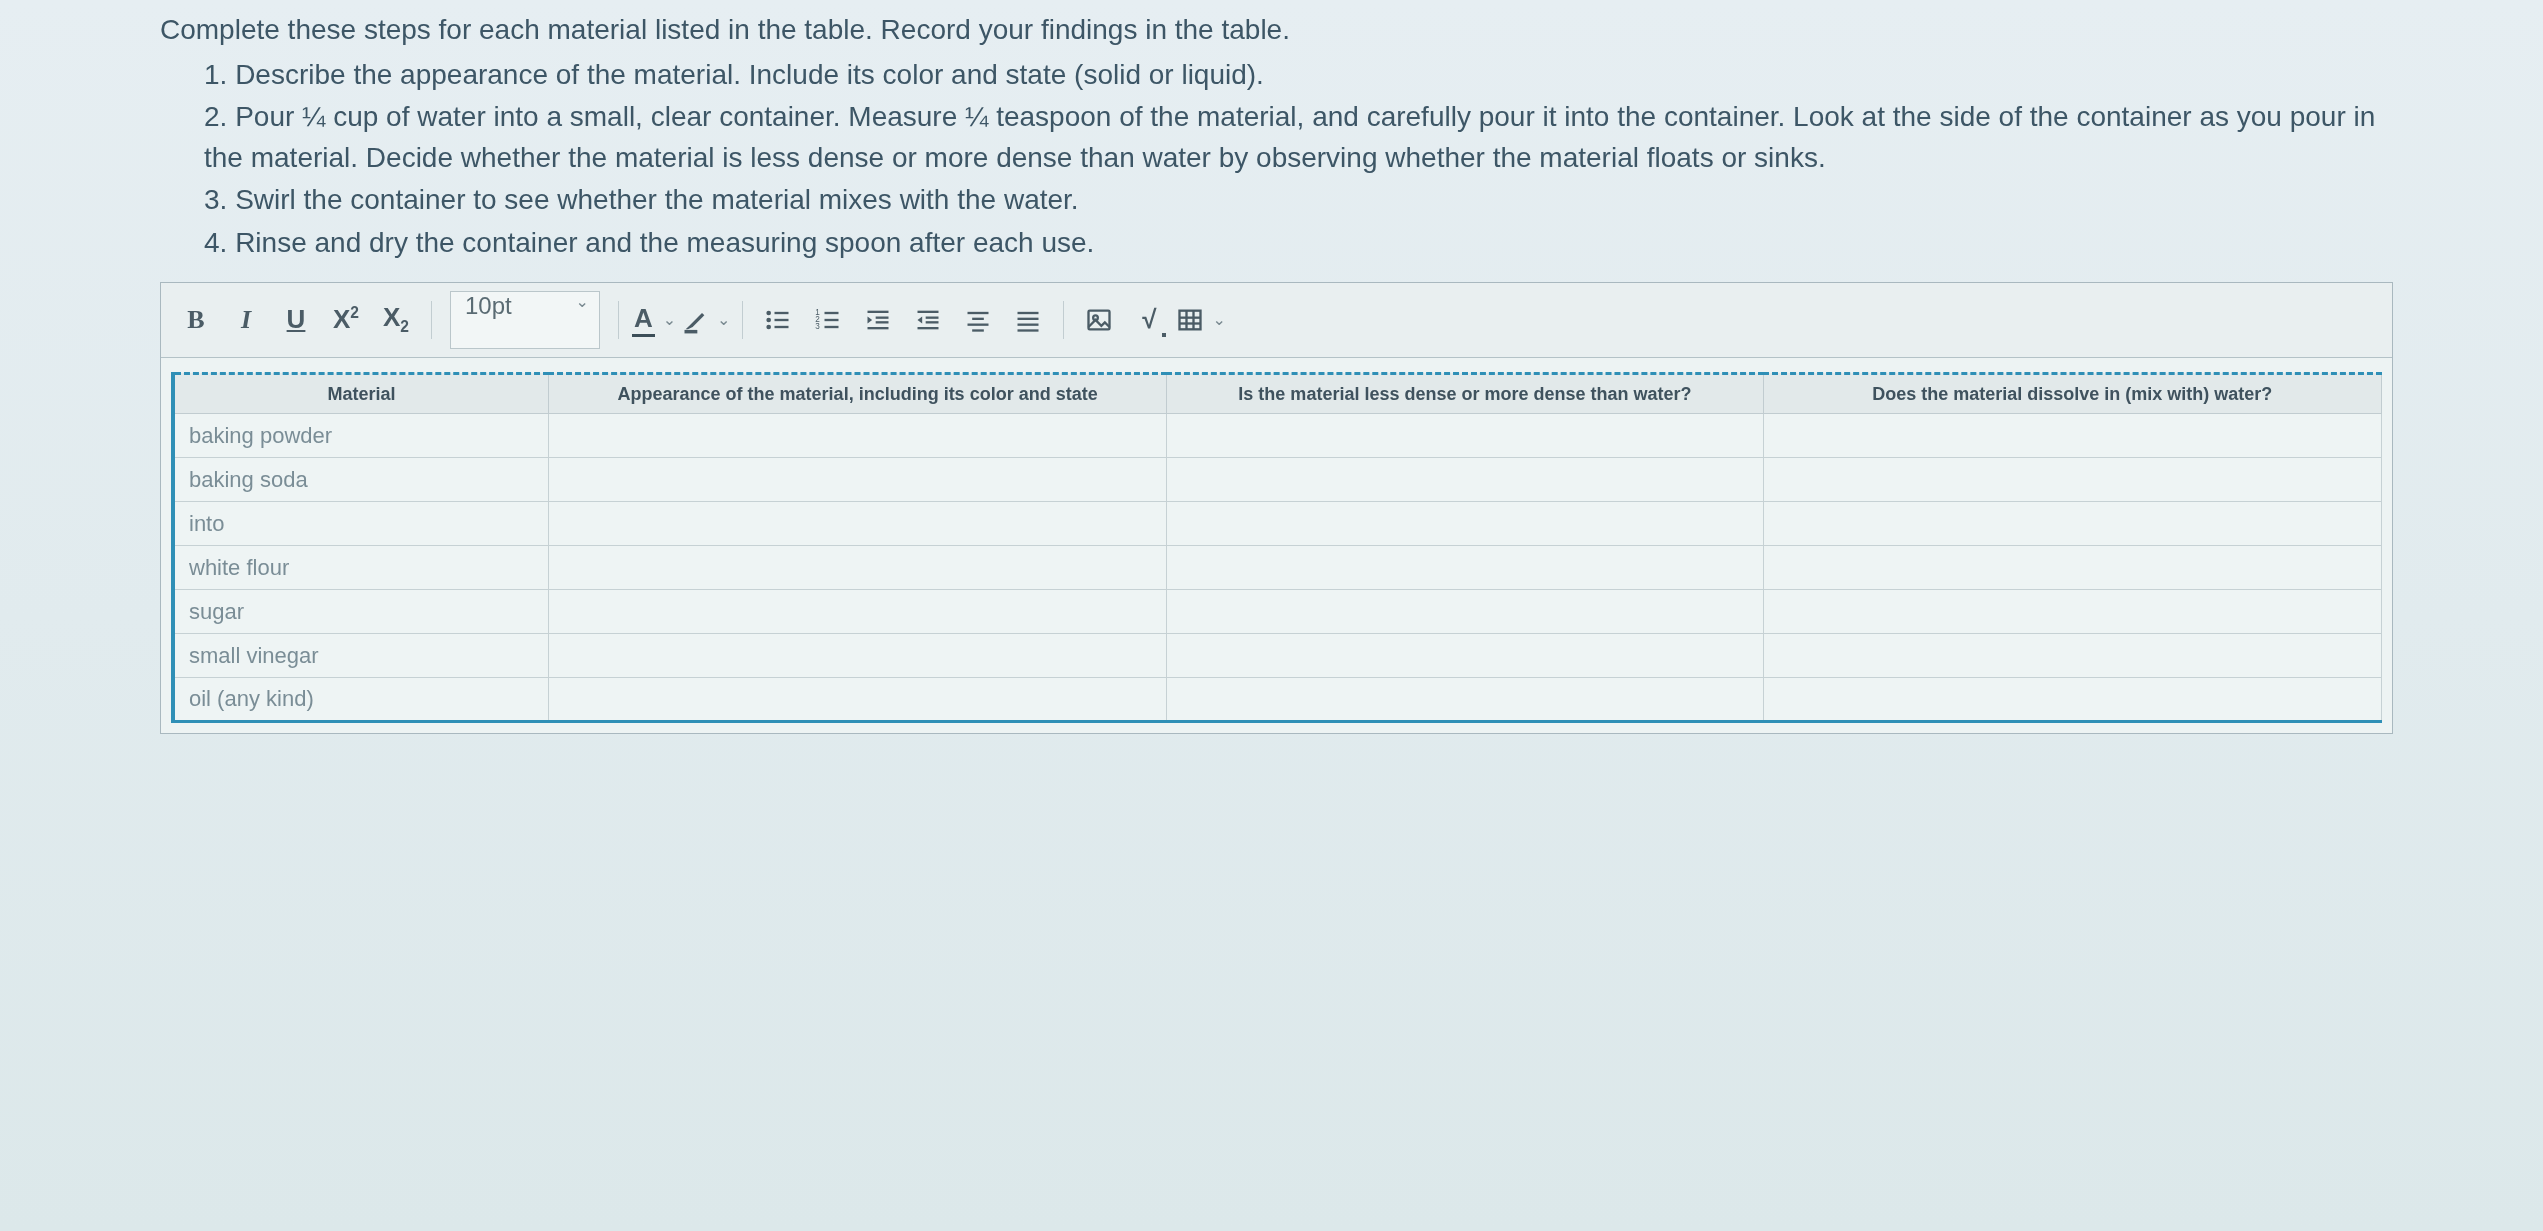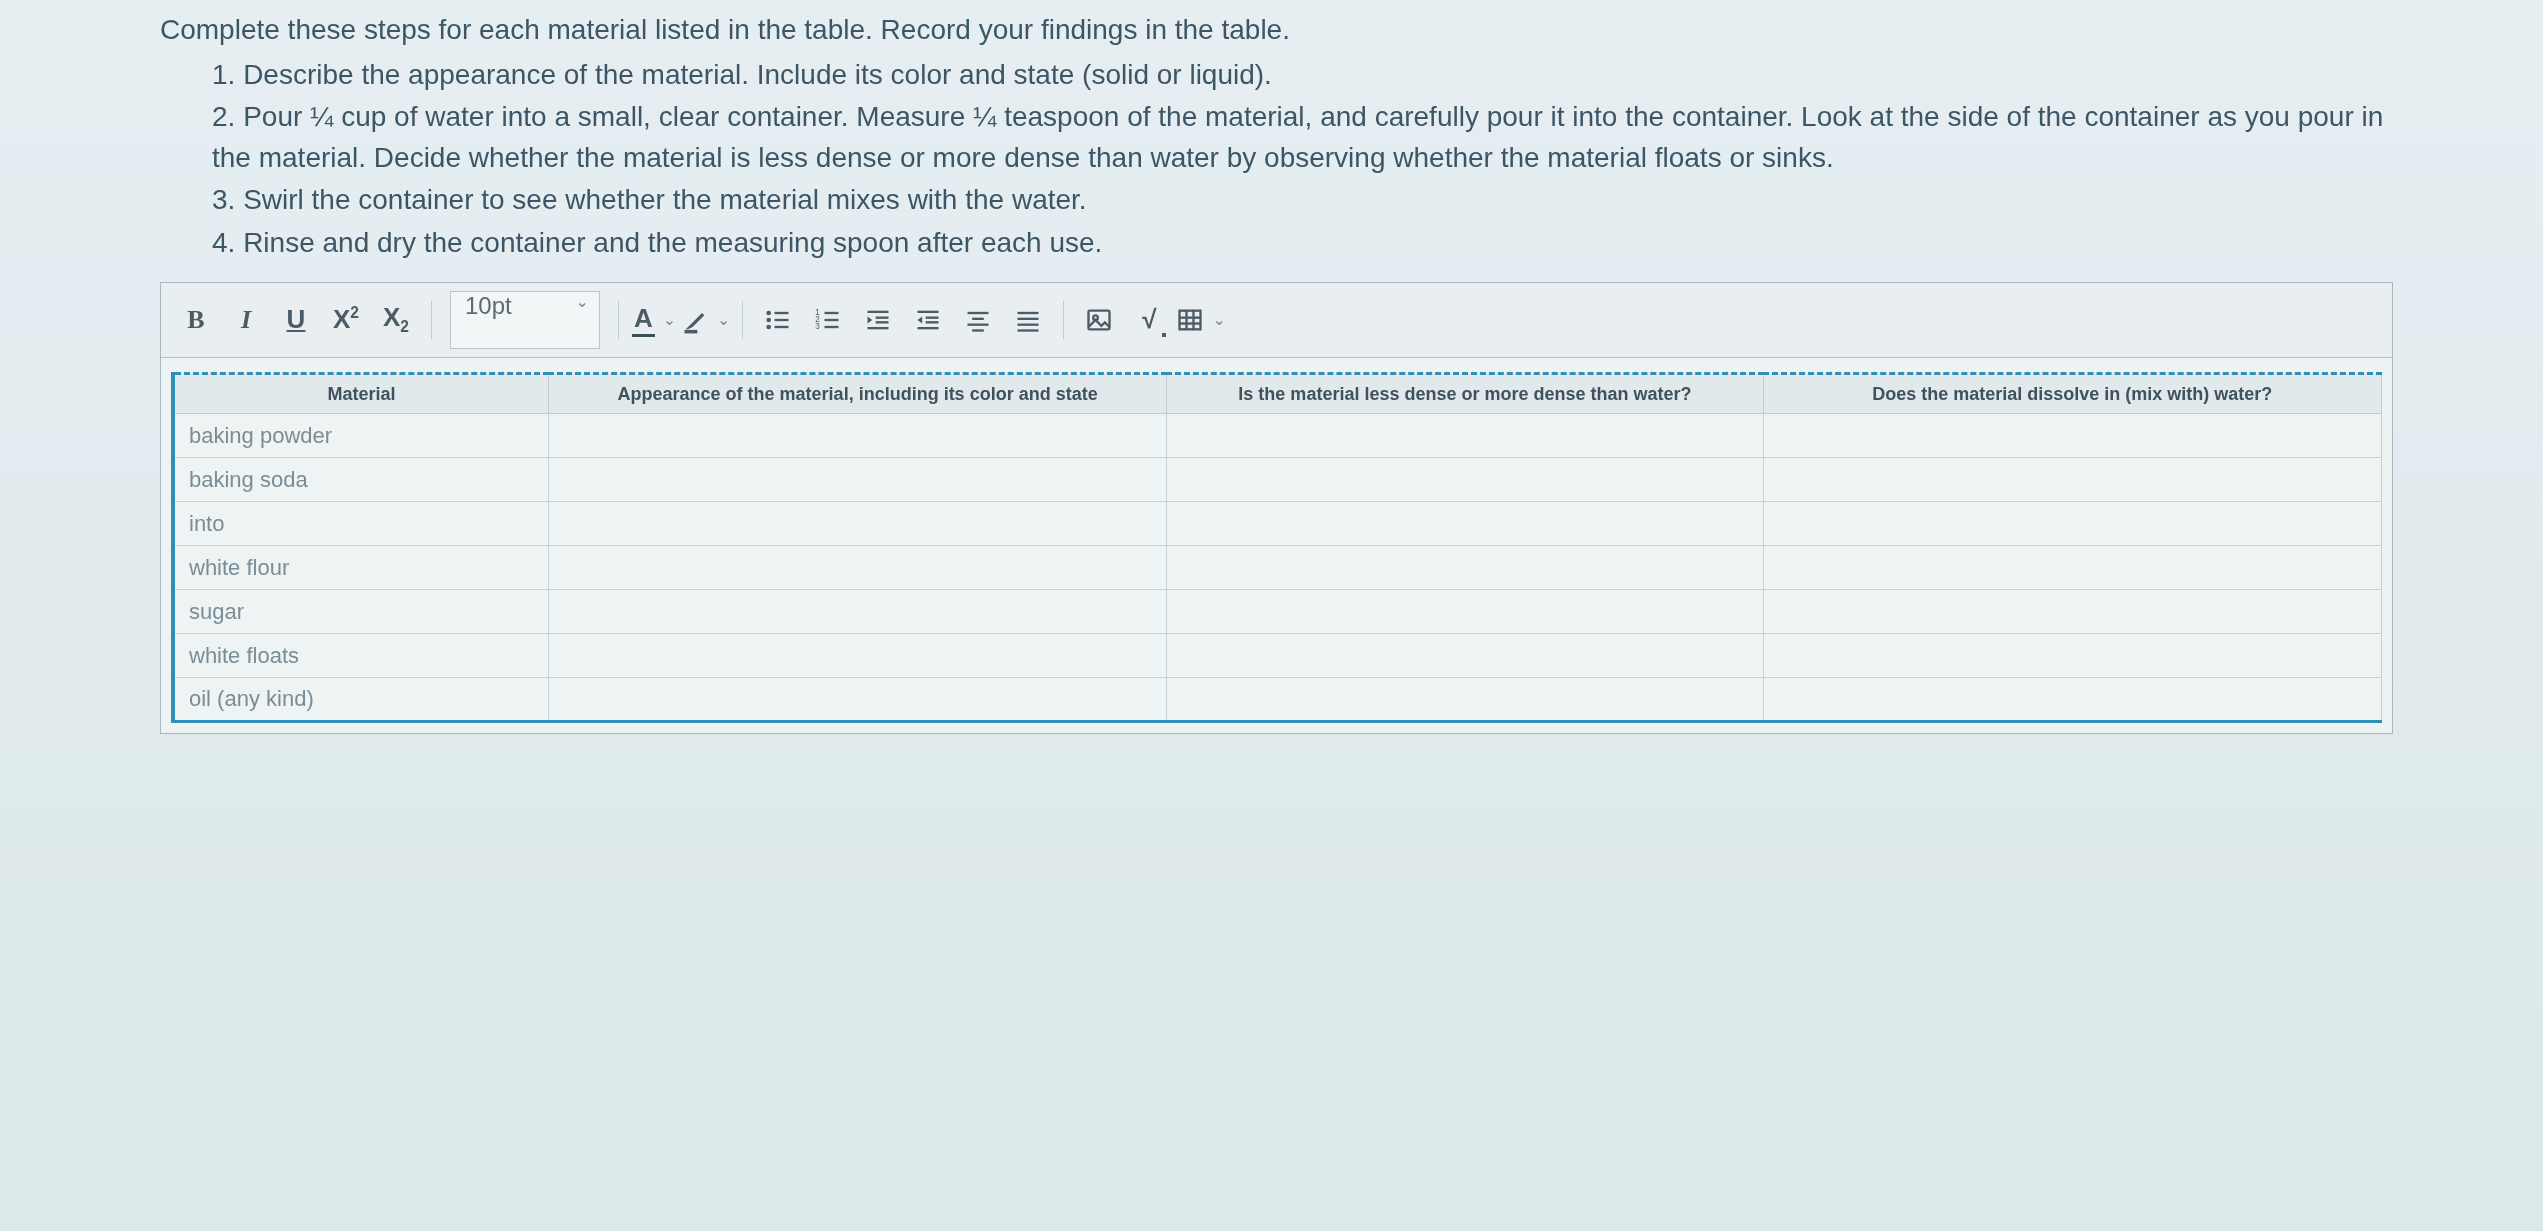--- a/index.html
+++ b/index.html
@@ -24,21 +24,20 @@
     margin-bottom: 18px;
   }
   .intro {
     margin-bottom: 4px;
   }
   .steps {
     padding-left: 44px;
   }
   .step {
     margin-bottom: 2px;
-    margin-left: 8px;
   }
   .editor-wrap {
     border: 1px solid #a9b8bf;
     background: #eef3f3;
     margin-top: 12px;
   }
   .toolbar {
     display: flex;
     align-items: center;
     gap: 4px;
@@ -297,21 +296,21 @@
               <td></td>
               <td></td>
             </tr>
             <tr>
               <td>sugar</td>
               <td></td>
               <td></td>
               <td></td>
             </tr>
             <tr>
-              <td>white floats</td>
+              <td>small vinegar</td>
               <td></td>
               <td></td>
               <td></td>
             </tr>
             <tr>
               <td>oil (any kind)</td>
               <td></td>
               <td></td>
               <td></td>
             </tr>

